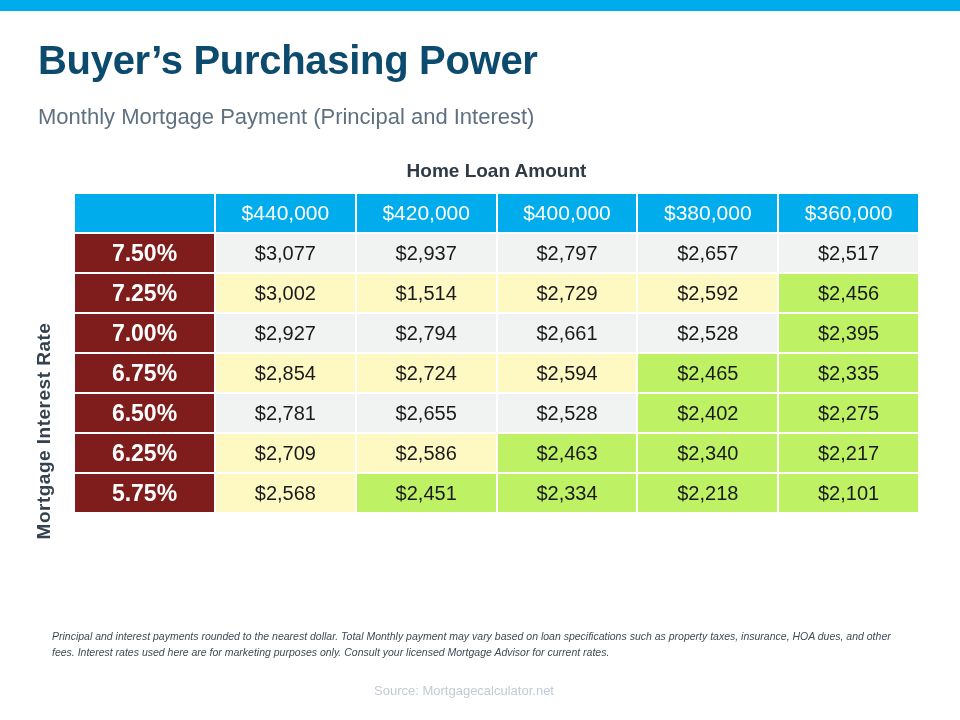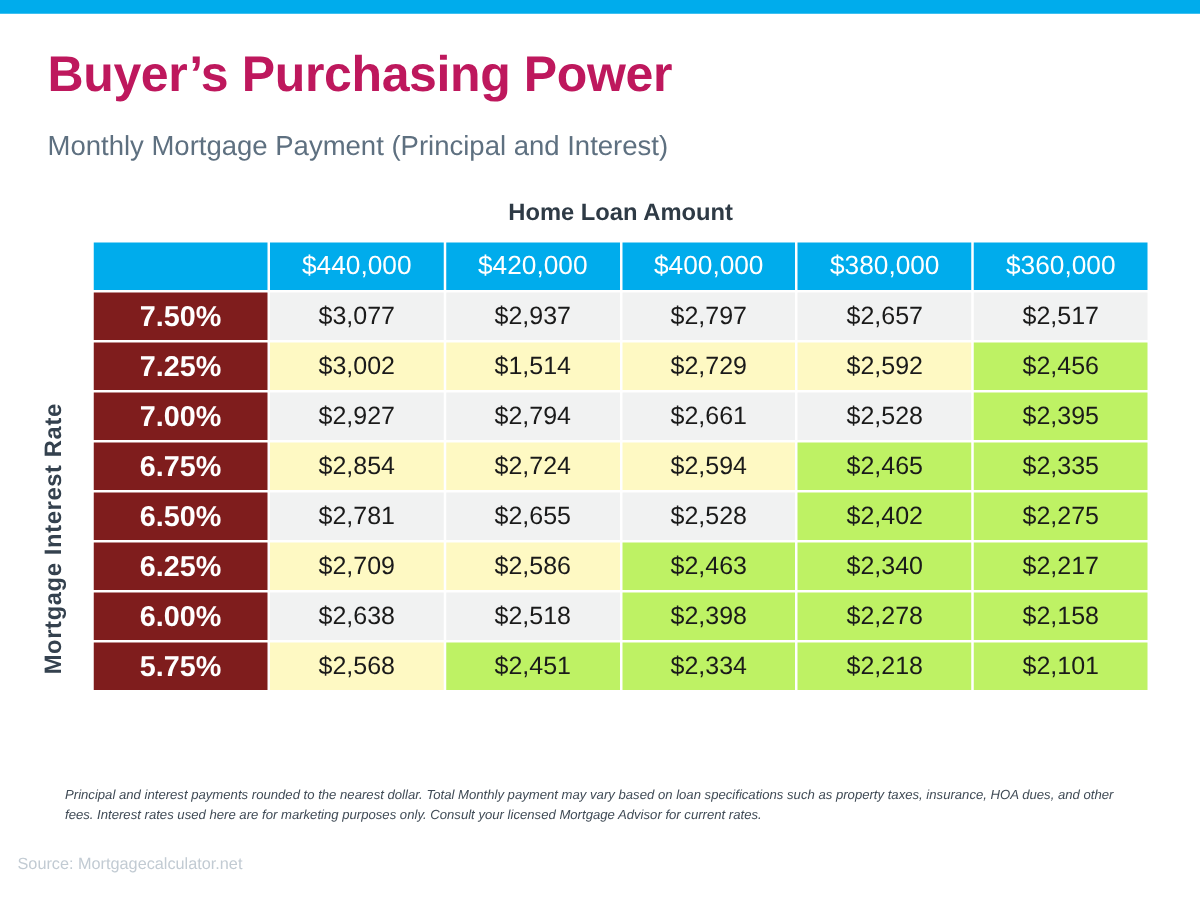--- a/index.html
+++ b/index.html
@@ -23,21 +23,21 @@
     height: 11px;
     background: #00ACEC;
   }
 
   #page-title {
     position: absolute;
     left: 38px;
     top: 38px;
     font-size: 40px;
     font-weight: bold;
-    color: #be185d;
+    color: #0c4a6e;
     letter-spacing: -0.3px;
     white-space: nowrap;
   }
 
   #page-subtitle {
     position: absolute;
     left: 38px;
     top: 104px;
     font-size: 22px;
     font-weight: normal;
@@ -126,24 +126,23 @@
     font-style: italic;
     line-height: 1.55;
     color: #3F4A55;
   }
 
   #source-note {
     position: absolute;
     left: 0;
     top: 683px;
     width: 928px;
-    text-align: left;
+    text-align: center;
     font-size: 13px;
     color: #C2CBD3;
-    padding-left: 14px;
   }
 </style>
 </head>
 <body>
 
 <div id="top-accent-bar"></div>
 
 <div id="page-title">Buyer’s Purchasing Power</div>
 <div id="page-subtitle">Monthly Mortgage Payment (Principal and Interest)</div>
 
@@ -204,28 +203,20 @@
       </tr>
       <tr>
         <th class="row-head">6.25%</th>
         <td class="cell shade-grey">$2,709</td>
         <td class="cell shade-grey">$2,586</td>
         <td class="cell shade-green">$2,463</td>
         <td class="cell shade-green">$2,340</td>
         <td class="cell shade-green">$2,217</td>
       </tr>
       <tr>
-        <th class="row-head">6.00%</th>
-        <td class="cell shade-light">$2,638</td>
-        <td class="cell shade-light">$2,518</td>
-        <td class="cell shade-green">$2,398</td>
-        <td class="cell shade-green">$2,278</td>
-        <td class="cell shade-green">$2,158</td>
-      </tr>
-      <tr>
         <th class="row-head">5.75%</th>
         <td class="cell shade-grey">$2,568</td>
         <td class="cell shade-green">$2,451</td>
         <td class="cell shade-green">$2,334</td>
         <td class="cell shade-green">$2,218</td>
         <td class="cell shade-green">$2,101</td>
       </tr>
     </tbody>
 </table>
 

